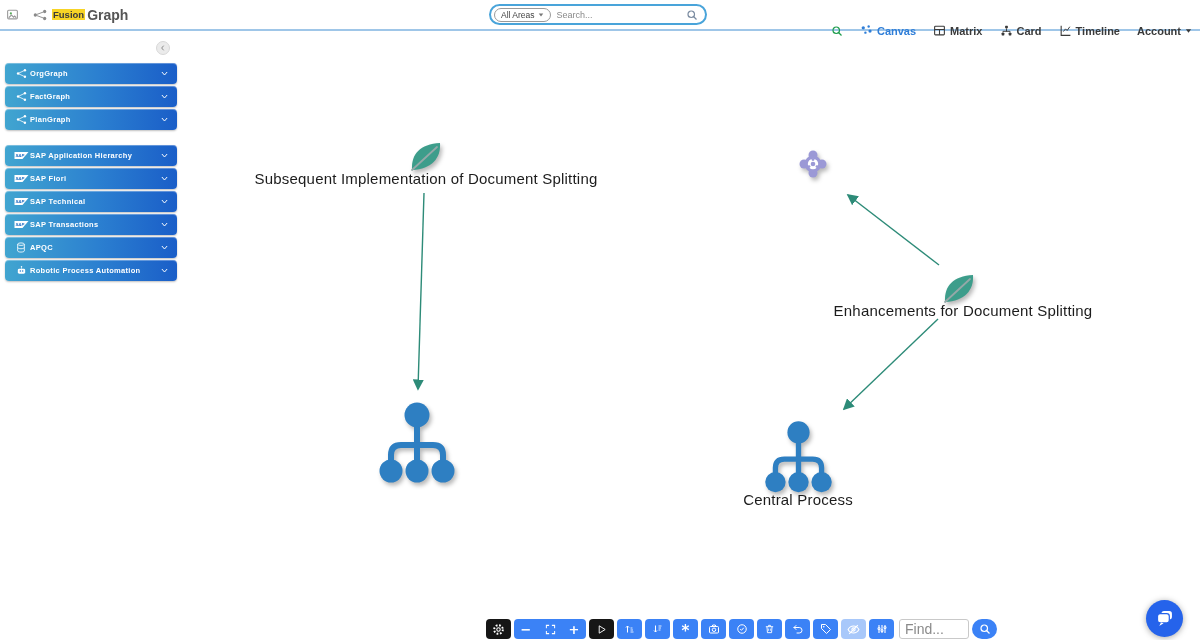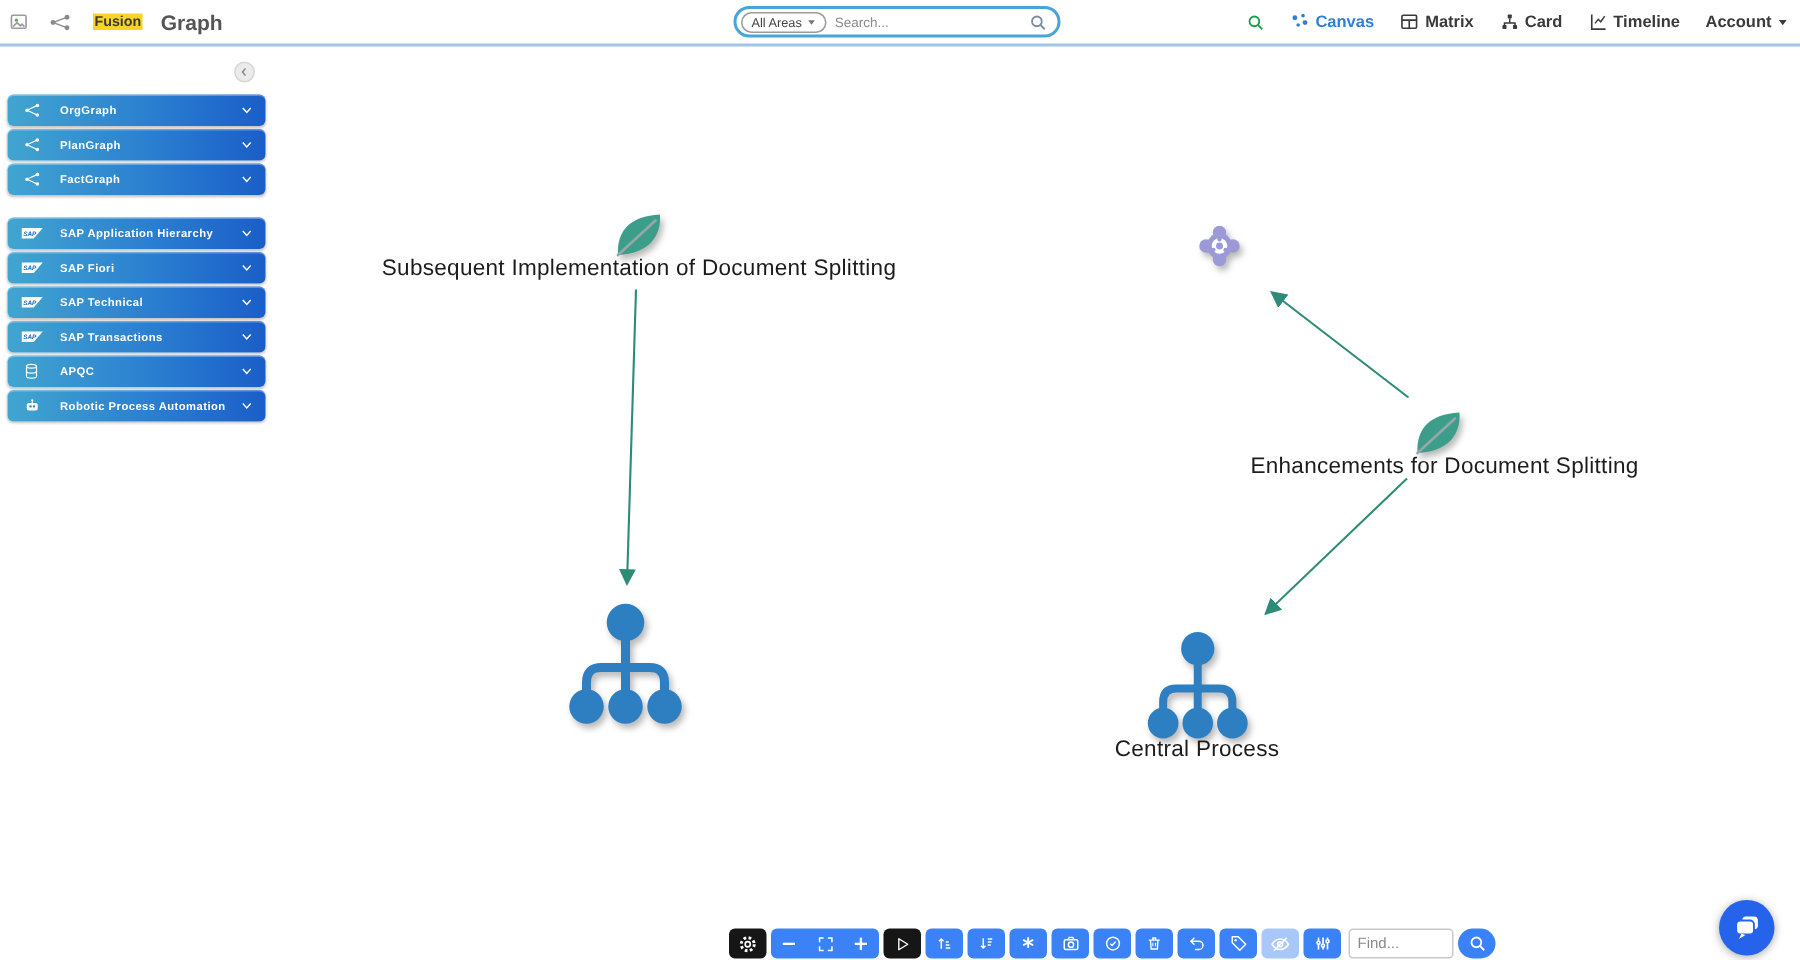--- a/index.html
+++ b/index.html
@@ -2,63 +2,63 @@
 <html><head>
 <meta charset="utf-8">
 <style>
   html,body{margin:0;padding:0}
   body{width:1200px;height:640px;overflow:hidden;font-family:"Liberation Sans",sans-serif;background:#fff}
   .app{position:relative;width:1200px;height:640px;background:#fff}
 
   
   header{position:absolute;top:0;left:0;width:100%;height:29px;border-bottom:2px solid #9fc6e8;background:#fff;display:flex;align-items:center;z-index:20;box-sizing:content-box}
   .brokenimg{margin-left:6px;display:flex}
-  .logo{display:flex;align-items:center;margin-left:14px;gap:12px;cursor:pointer}
+  .logo{display:flex;align-items:center;margin-left:14px;gap:2px;cursor:pointer}
   .logo-glyph{display:flex;margin-right:3px}
   .logo-hl{background:#f7d426;padding:0 1px;font-size:9.5px;font-weight:bold;color:#3a3a3a}
   .logo-rest{font-size:14px;font-weight:bold;color:#555}
 
   .searchbar{position:absolute;left:489px;top:4px;width:218px;height:21px;border:2px solid #49a4da;border-radius:12px;display:flex;align-items:center;background:#fff;box-sizing:border-box}
   .scope{display:flex;align-items:center;gap:3px;border:1px solid #9a9a9a;border-radius:9px;padding:1px 6px;margin-left:3px;font-size:8.5px;color:#444;cursor:pointer;white-space:nowrap}
   .search-input{flex:1;border:none;outline:none;font-size:9px;padding:0 6px;color:#555;min-width:0;background:transparent;font-family:"Liberation Sans",sans-serif}
   .search-input::placeholder{color:#8a8a8a}
   .search-mag{color:#7a8ba0;margin-right:7px;display:flex}
 
-  #nav{position:absolute;right:8px;top:0;height:29px;display:flex;align-items:center;gap:17px}
+  #nav{position:absolute;right:8px;top:16px;height:29px;display:flex;align-items:center;gap:17px}
   .nav-item{display:flex;align-items:center;gap:4px;font-size:11px;font-weight:bold;color:#3a3a3a;cursor:pointer}
   .nav-item.active{color:#2f7ed8}
   .nav-item.green{color:#1f9d4d}
   .nicon,.ncaret{display:flex}
 
   
   .collapse{position:absolute;left:156px;top:41px;width:14px;height:14px;border-radius:50%;background:#ebebeb;border:1px solid #d8d8d8;display:flex;align-items:center;justify-content:center;padding:0;cursor:pointer;z-index:15}
   .side-group{position:absolute;left:5px;width:172px;display:flex;flex-direction:column;gap:2px;z-index:10}
   .side-group.g0{top:63px}
   .side-group.g1{top:145px}
   .side-item{height:21px;border-radius:4px;background:linear-gradient(90deg,#41a5d0,#2b7fd0 55%,#1a5ec8);display:flex;align-items:center;padding:0 8px;color:#fff;cursor:pointer;box-shadow:inset 0 1px 0 rgba(255,255,255,.3),0 1px 2px rgba(0,0,0,.25)}
   .side-icon{width:16px;display:flex;justify-content:center;align-items:center}
-  .side-label{flex:1;font-size:7.5px;font-weight:bold;letter-spacing:.3px;margin-left:11px;white-space:nowrap;overflow:hidden}
+  .side-label{flex:1;font-size:7.5px;font-weight:bold;letter-spacing:.3px;margin-left:1px;white-space:nowrap;overflow:hidden}
   .side-chev{display:flex}
 
   
   #edges{position:absolute;left:0;top:0;width:1200px;height:640px;pointer-events:none;z-index:1}
   #nodes{position:absolute;left:0;top:0;width:1200px;height:640px;z-index:2;pointer-events:none}
   .node-icon{position:absolute;filter:drop-shadow(2px 3px 2px rgba(0,0,0,.28));pointer-events:auto;cursor:pointer;display:flex}
   .node-label{position:absolute;transform:translateX(-50%);white-space:nowrap;font-size:15px;color:#1c1c1c;letter-spacing:.2px;pointer-events:auto;cursor:pointer}
 
   
   #toolbar{position:absolute;left:486px;bottom:1px;display:flex;align-items:center;gap:3px;z-index:10}
   .tb{width:25px;height:20px;border-radius:4px;border:none;display:flex;align-items:center;justify-content:center;color:#fff;cursor:pointer;padding:0}
   .tb.dark{background:#161616}
   .tb.blue{background:#3b82f6}
   .tb.light{background:#a8c8fa}
   .tb-group{display:flex;background:#3b82f6;border-radius:4px}
   .tb-group .tb{background:transparent;width:24px}
   .tglyph{font-size:13px;line-height:1;color:#fff;font-weight:bold;font-family:"DejaVu Sans",sans-serif}
-  .find-input{width:58px;height:18px;border:1px solid #c9c9c9;border-radius:3px;font-size:10px;padding:0 5px;outline:none;color:#444;margin-left:2px;font-family:"Liberation Sans",sans-serif}
+  .find-input{width:58px;height:18px;border:1px solid #c9c9c9;border-radius:3px;font-size:14px;padding:0 5px;outline:none;color:#444;margin-left:2px;font-family:"Liberation Sans",sans-serif}
   .find-input::placeholder{color:#8a8a8a}
   .find-send{width:25px;height:20px;border-radius:10px;background:#3b82f6;border:none;color:#fff;display:flex;align-items:center;justify-content:center;cursor:pointer}
 
   .chat-fab{position:absolute;right:17px;bottom:3px;width:37px;height:37px;border-radius:50%;background:#2563eb;border:none;display:flex;align-items:center;justify-content:center;box-shadow:0 1px 6px rgba(0,0,0,.35);cursor:pointer;z-index:30}
 </style>
 </head>
 <body>
 
 <div class="app">
 
@@ -190,37 +190,37 @@
         </div>
         <div class="side-item">
           <span class="side-icon">
             <svg width="11" height="11" viewBox="0 0 24 24" fill="#fff">
               <circle cx="4.5" cy="12" r="2.6"></circle>
               <circle cx="19.5" cy="5" r="2.6"></circle>
               <circle cx="19.5" cy="19" r="2.6"></circle>
               <path d="M6.5 11L18 5.6M6.5 13L18 18.4" stroke="#fff" stroke-width="1.7"></path>
             </svg>
           </span>
-          <span class="side-label">PlanGraph</span>
+          <span class="side-label">FactGraph</span>
           <span class="side-chev">
             <svg width="9" height="9" viewBox="0 0 24 24" fill="none" stroke="#fff" stroke-width="2.6">
               <polyline points="5 8 12 16 19 8"></polyline>
             </svg>
           </span>
         </div>
         <div class="side-item">
           <span class="side-icon">
             <svg width="11" height="11" viewBox="0 0 24 24" fill="#fff">
               <circle cx="4.5" cy="12" r="2.6"></circle>
               <circle cx="19.5" cy="5" r="2.6"></circle>
               <circle cx="19.5" cy="19" r="2.6"></circle>
               <path d="M6.5 11L18 5.6M6.5 13L18 18.4" stroke="#fff" stroke-width="1.7"></path>
             </svg>
           </span>
-          <span class="side-label">FactGraph</span>
+          <span class="side-label">PlanGraph</span>
           <span class="side-chev">
             <svg width="9" height="9" viewBox="0 0 24 24" fill="none" stroke="#fff" stroke-width="2.6">
               <polyline points="5 8 12 16 19 8"></polyline>
             </svg>
           </span>
         </div>
       </div>
       <div class="side-group g1">
         <div class="side-item">
           <span class="side-icon">

